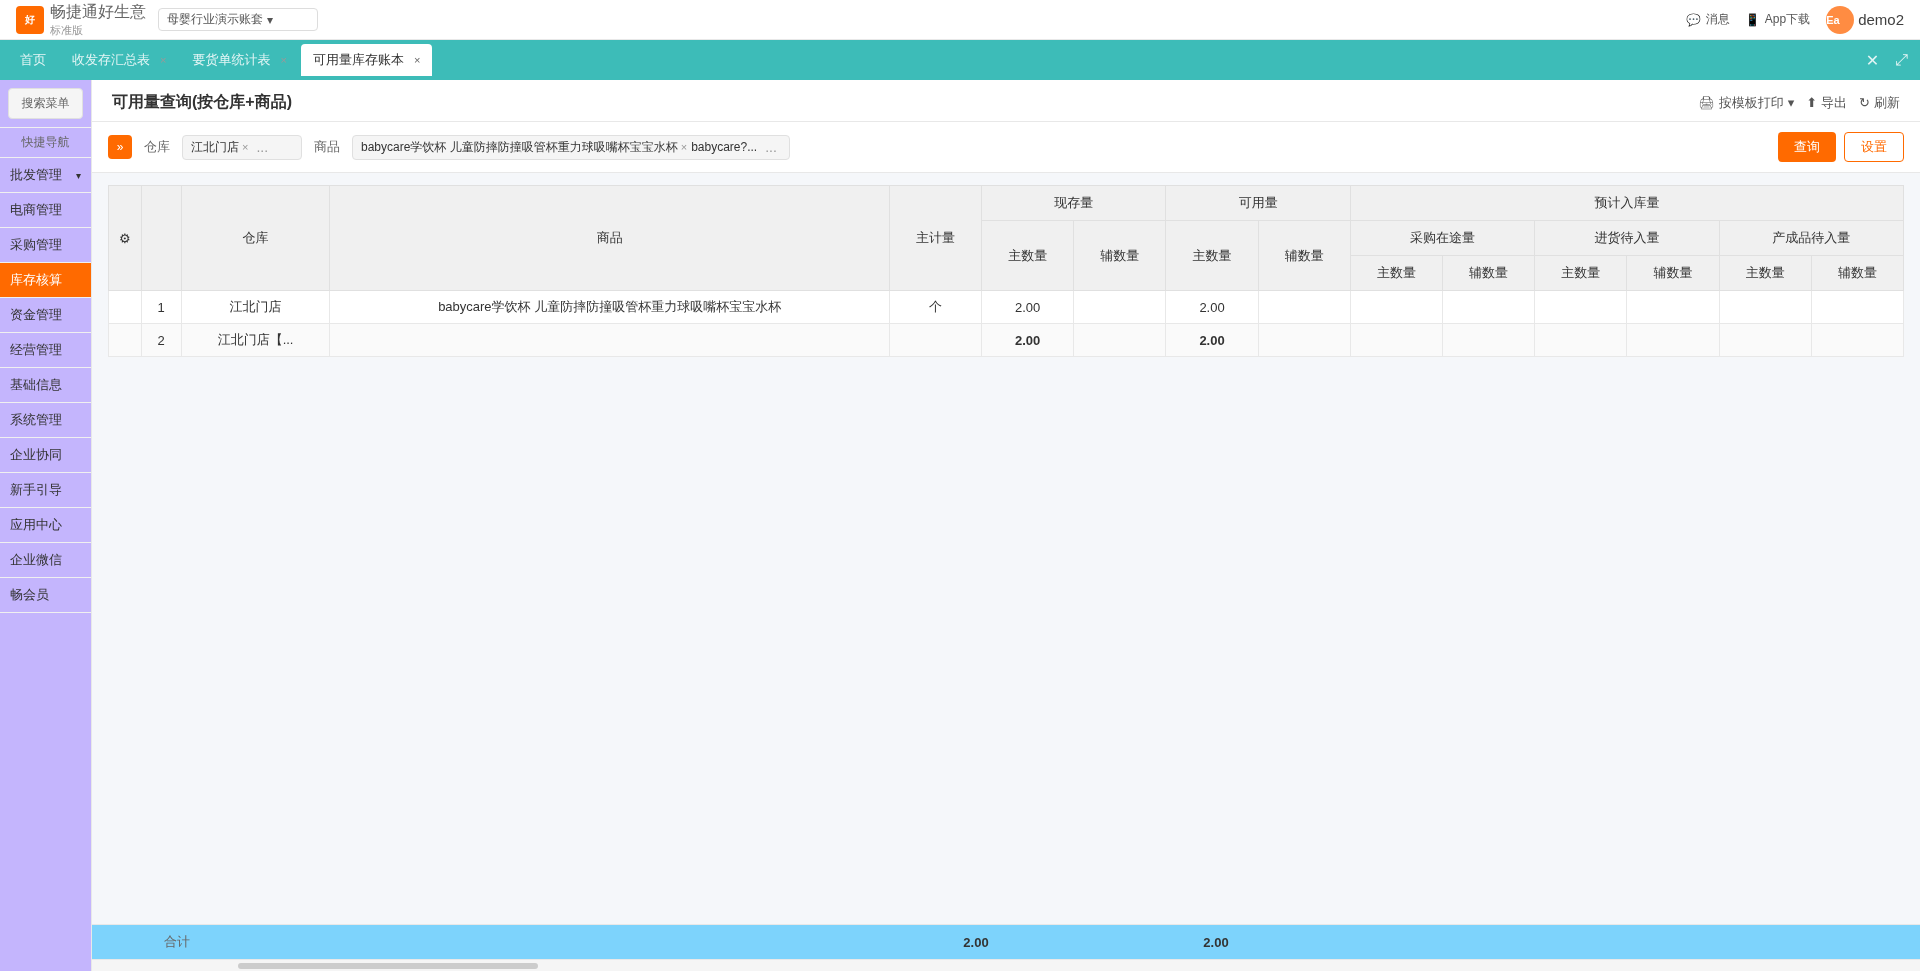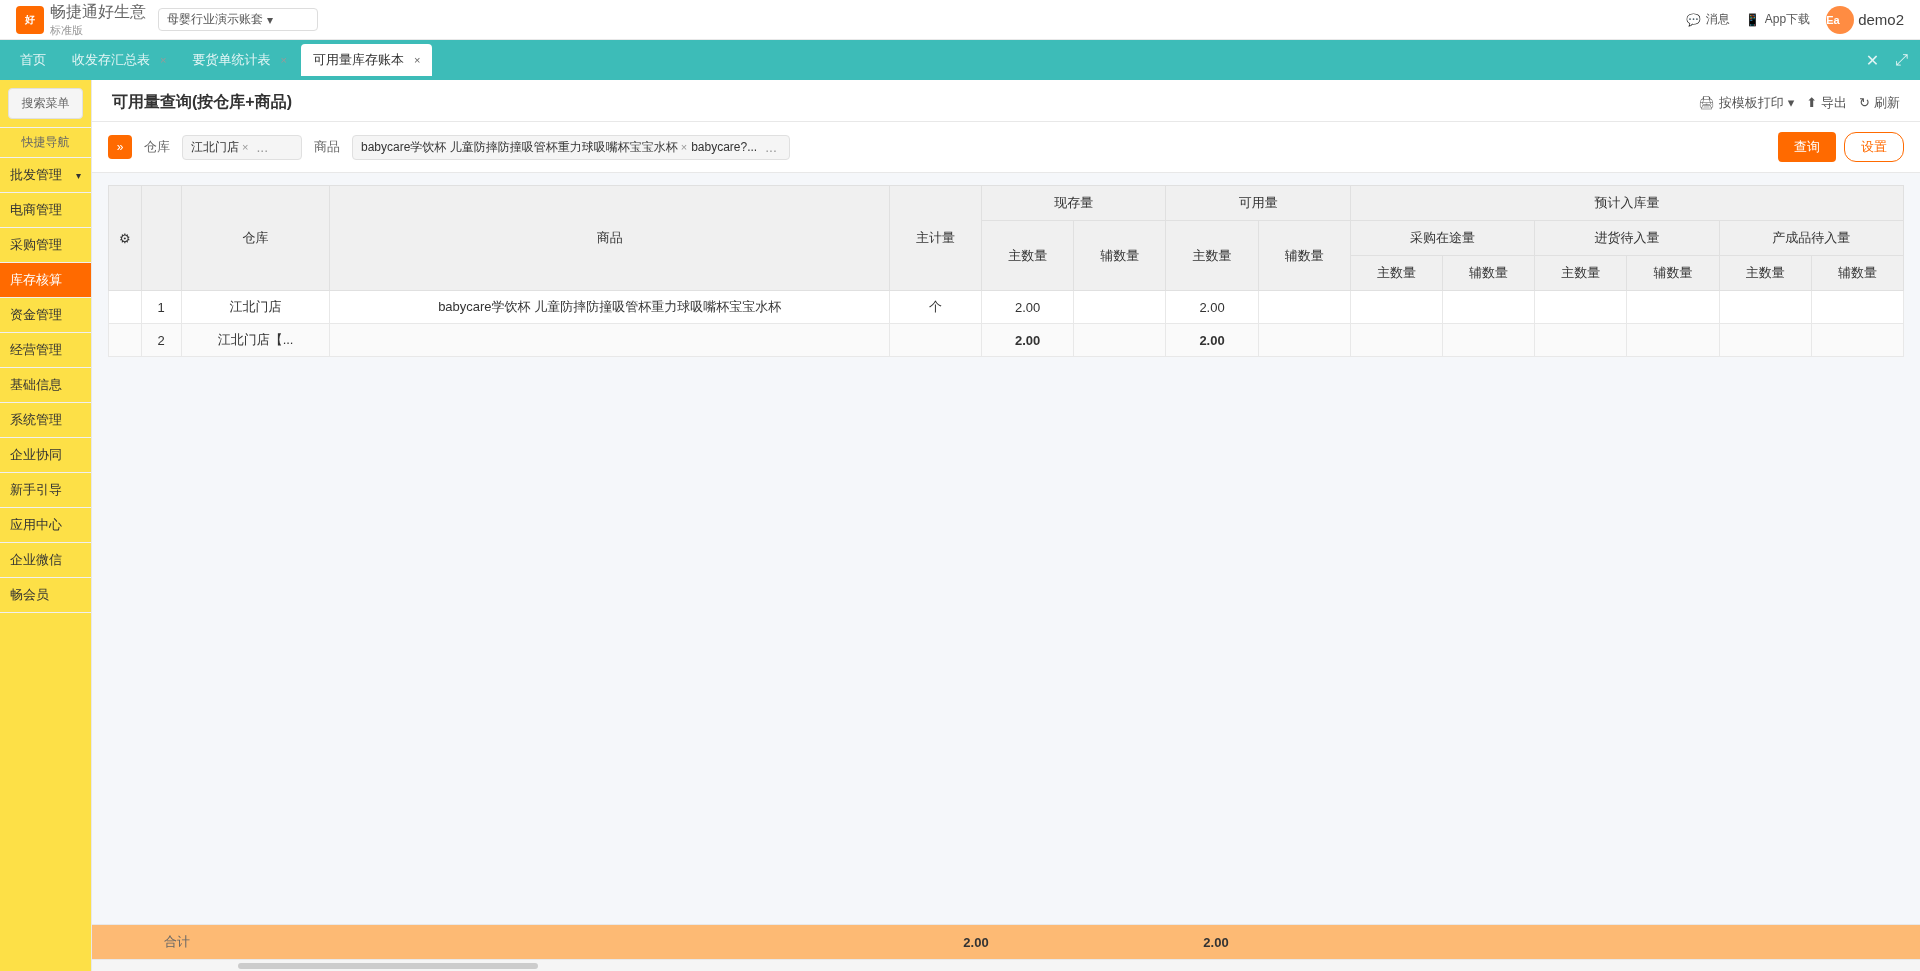--- a/index.html
+++ b/index.html
@@ -54,21 +54,21 @@
     .nav-tab.active .close-x { color: #666; }
     .nav-tabs-right { margin-left: auto; display: flex; align-items: center; gap: 8px; }
     .nav-tab-action { color: rgba(255,255,255,0.85); cursor: pointer; font-size: 16px; padding: 4px; }
 
     
     .main-layout { display: flex; flex: 1; overflow: hidden; }
 
     
     .sidebar {
       width: 92px;
-      background: #fde047;
+      background: #c4b5fd;
       border-right: 1px solid #e8e8e8;
       display: flex;
       flex-direction: column;
       overflow-y: auto;
       flex-shrink: 0;
     }
     .sidebar-search { padding: 8px; border-bottom: 1px solid #f0f0f0; }
     .sidebar-search-btn { width: 100%; padding: 6px 4px; background: #f5f5f5; border: 1px solid #e0e0e0; border-radius: 4px; font-size: 12px; color: #666; cursor: pointer; text-align: center; }
     .sidebar-nav-btn { padding: 6px 8px; font-size: 12px; color: #666; cursor: pointer; text-align: center; border-bottom: 1px solid #f0f0f0; }
     .sidebar-group { }
@@ -142,21 +142,21 @@
       border: none;
       border-radius: 4px;
       font-size: 13px;
       cursor: pointer;
     }
     .btn-settings {
       padding: 5px 16px;
       background: #fff;
       color: #ff6a00;
       border: 1px solid #ff6a00;
-      border-radius: 12px;
+      border-radius: 4px;
       font-size: 13px;
       cursor: pointer;
     }
 
     
     .table-container {
       flex: 1;
       padding: 12px 16px;
       overflow: auto;
       background: #f5f7fa;
@@ -182,21 +182,21 @@
       text-align: center;
       color: #333;
     }
     .th-settings { width: 32px; }
     .th-num { width: 40px; }
     .col-left { text-align: left; }
     .col-right { text-align: right; }
 
     
     .total-bar {
-      background: #fdba74;
+      background: #7dd3fc;
       border-top: 1px solid #e8e8e8;
       padding: 8px 16px;
       display: flex;
       align-items: center;
       font-size: 13px;
       flex-shrink: 0;
     }
     .total-label { color: #666; min-width: 140px; padding-left: 56px; }
 
     

